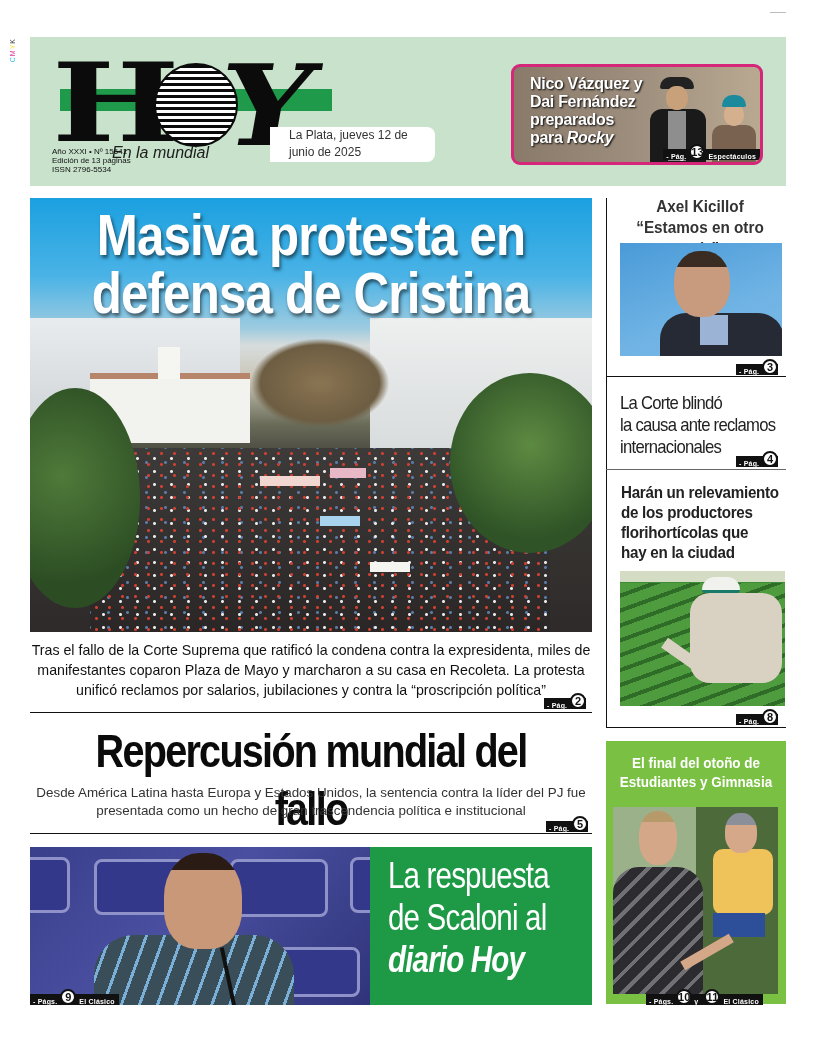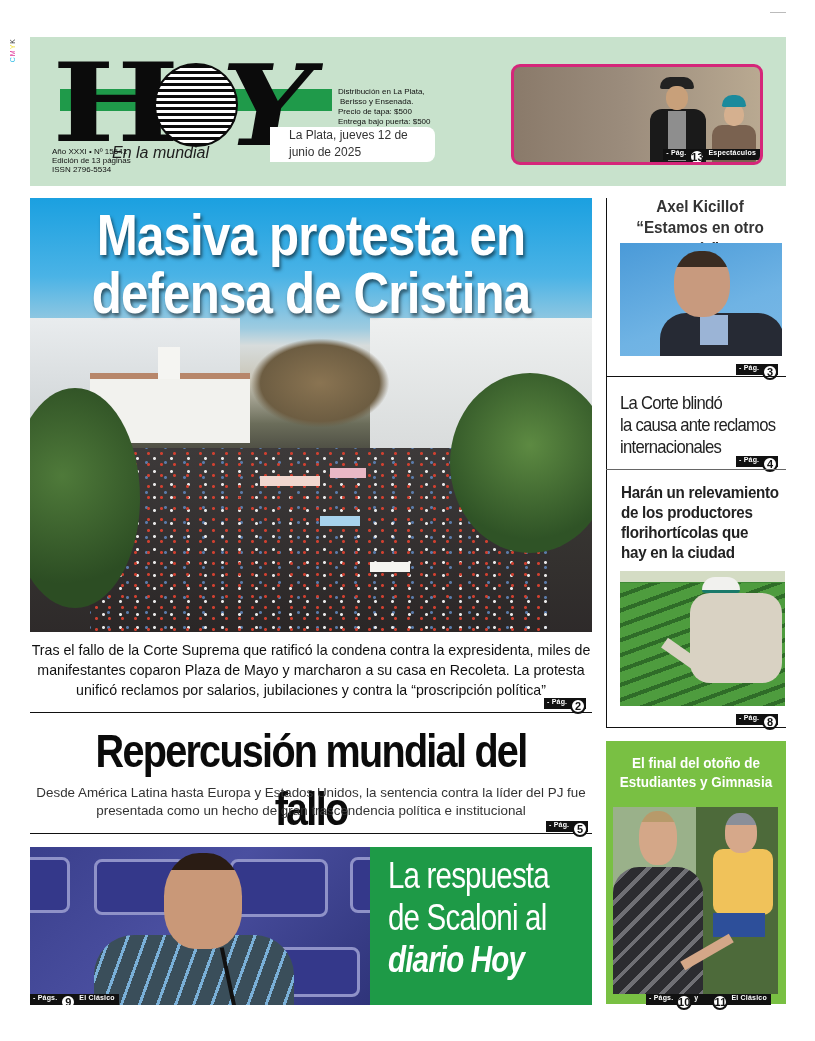--- a/index.html
+++ b/index.html
@@ -30,21 +30,21 @@
   .promo-man .hat { position: absolute; left: 14px; top: 0; width: 34px; height: 12px; background: #222; border-radius: 10px 10px 2px 2px; }
   .promo-man .head { position: absolute; left: 20px; top: 9px; width: 22px; height: 24px; background: #c8a07a; border-radius: 45%; }
   .promo-man .body { position: absolute; left: 4px; top: 32px; width: 56px; height: 60px; background: #1a1a1a; border-radius: 12px 12px 0 0; }
   .promo-man .sweater { position: absolute; left: 22px; top: 34px; width: 18px; height: 50px; background: #8e8e8e; }
   .promo-woman { position: absolute; left: 196px; top: 28px; width: 48px; height: 70px; }
   .promo-woman .beanie { position: absolute; left: 12px; top: 0; width: 24px; height: 12px; background: #1b8a9c; border-radius: 12px 12px 2px 2px; }
   .promo-woman .head { position: absolute; left: 14px; top: 9px; width: 20px; height: 22px; background: #d5b08f; border-radius: 45%; }
   .promo-woman .body { position: absolute; left: 2px; top: 30px; width: 44px; height: 42px; background: #7a6250; border-radius: 10px 10px 0 0; }
 
   
-  .pag { display: inline-flex; align-items: flex-start; background: #111; color: #fff; height: 11px; font-size: 7px; font-weight: bold; padding-left: 3px; letter-spacing: 0.2px; }
+  .pag { display: inline-flex; align-items: flex-end; background: #111; color: #fff; height: 11px; font-size: 7px; font-weight: bold; padding-left: 3px; letter-spacing: 0.2px; }
   .pag .num { display: inline-flex; align-items: center; justify-content: center; width: 16px; height: 16px; border-radius: 50%; background: #fff; color: #111; border: 2px solid #111; font-size: 11px; font-weight: bold; margin-left: 3px; }
   .pag .sec { padding: 0 4px 0 3px; font-size: 7px; }
   .pag .y { padding: 0 2px; font-size: 7px; }
 
   .promo .pag { position: absolute; right: 0; bottom: 2px; }
 
   
   .lead-photo { position: absolute; left: 30px; top: 198px; width: 562px; height: 434px; overflow: hidden;
     background: linear-gradient(180deg, #1ba0e0 0%, #4ab3e6 18%, #9dcbe0 30%, #d7dcdc 34%, #c9c5b6 42%, #6b6d5a 52%, #3b3a35 62%, #2e2a2a 100%); }
   .lead-photo .bldg-l { position: absolute; left: 0; top: 120px; width: 210px; height: 110px; background: linear-gradient(180deg, #e9ecee, #cfd4d6); }
@@ -130,38 +130,38 @@
     <div class="logo-o"></div>
     <div class="logo-y">Y</div>
   </div>
   <div class="tagline">En la mundial</div>
   <div class="edition">
     <div>Año XXXI • Nº 15641</div>
     <div>Edición de 13 páginas</div>
     <div>ISSN 2796-5534</div>
   </div>
   <div class="date-strip">La Plata, jueves 12 de junio de 2025</div>
-  <div class="distrib">
-    <div>Distribución en La Plata,</div>
-    <div>Berisso y Ensenada.</div>
-    <div>Precio de tapa: $500</div>
-    <div>Entrega bajo puerta: $500</div>
-  </div>
 
   <div class="promo">
     <div class="promo-man">
       <div class="hat"></div>
         <div class="body"></div>
         <div class="sweater"></div>
         <div class="head"></div>
     </div>
     <div class="promo-woman">
       <div class="body"></div>
         <div class="head"></div>
         <div class="beanie"></div>
+    </div>
+    <div class="promo-title">
+      <div>Nico Vázquez y</div>
+      <div>Dai Fernández</div>
+      <div>preparados</div>
+      <div><span>para </span><em>Rocky</em></div>
     </div>
     <div class="pag">
       <span>- Pág.</span>
       <span class="num">13</span>
       <span class="sec">Espectáculos</span>
     </div>
   </div>
 </div>
 
 <div class="lead-photo">
@@ -274,15 +274,15 @@
       <div class="p2h"></div>
     <div class="p1"></div>
       <div class="p1h"></div>
       <div class="leg"></div>
   </div>
 </div>
 <div class="pag clasico-pag">
   <span>- Págs.</span>
   <span class="num">10</span>
   <span class="y">y</span>
-  <span class="num" style="margin-left:12px">11</span>
+  <span class="num" style="margin-left:4px">11</span>
   <span class="sec">El Clásico</span>
 </div>
 
 </body></html>

